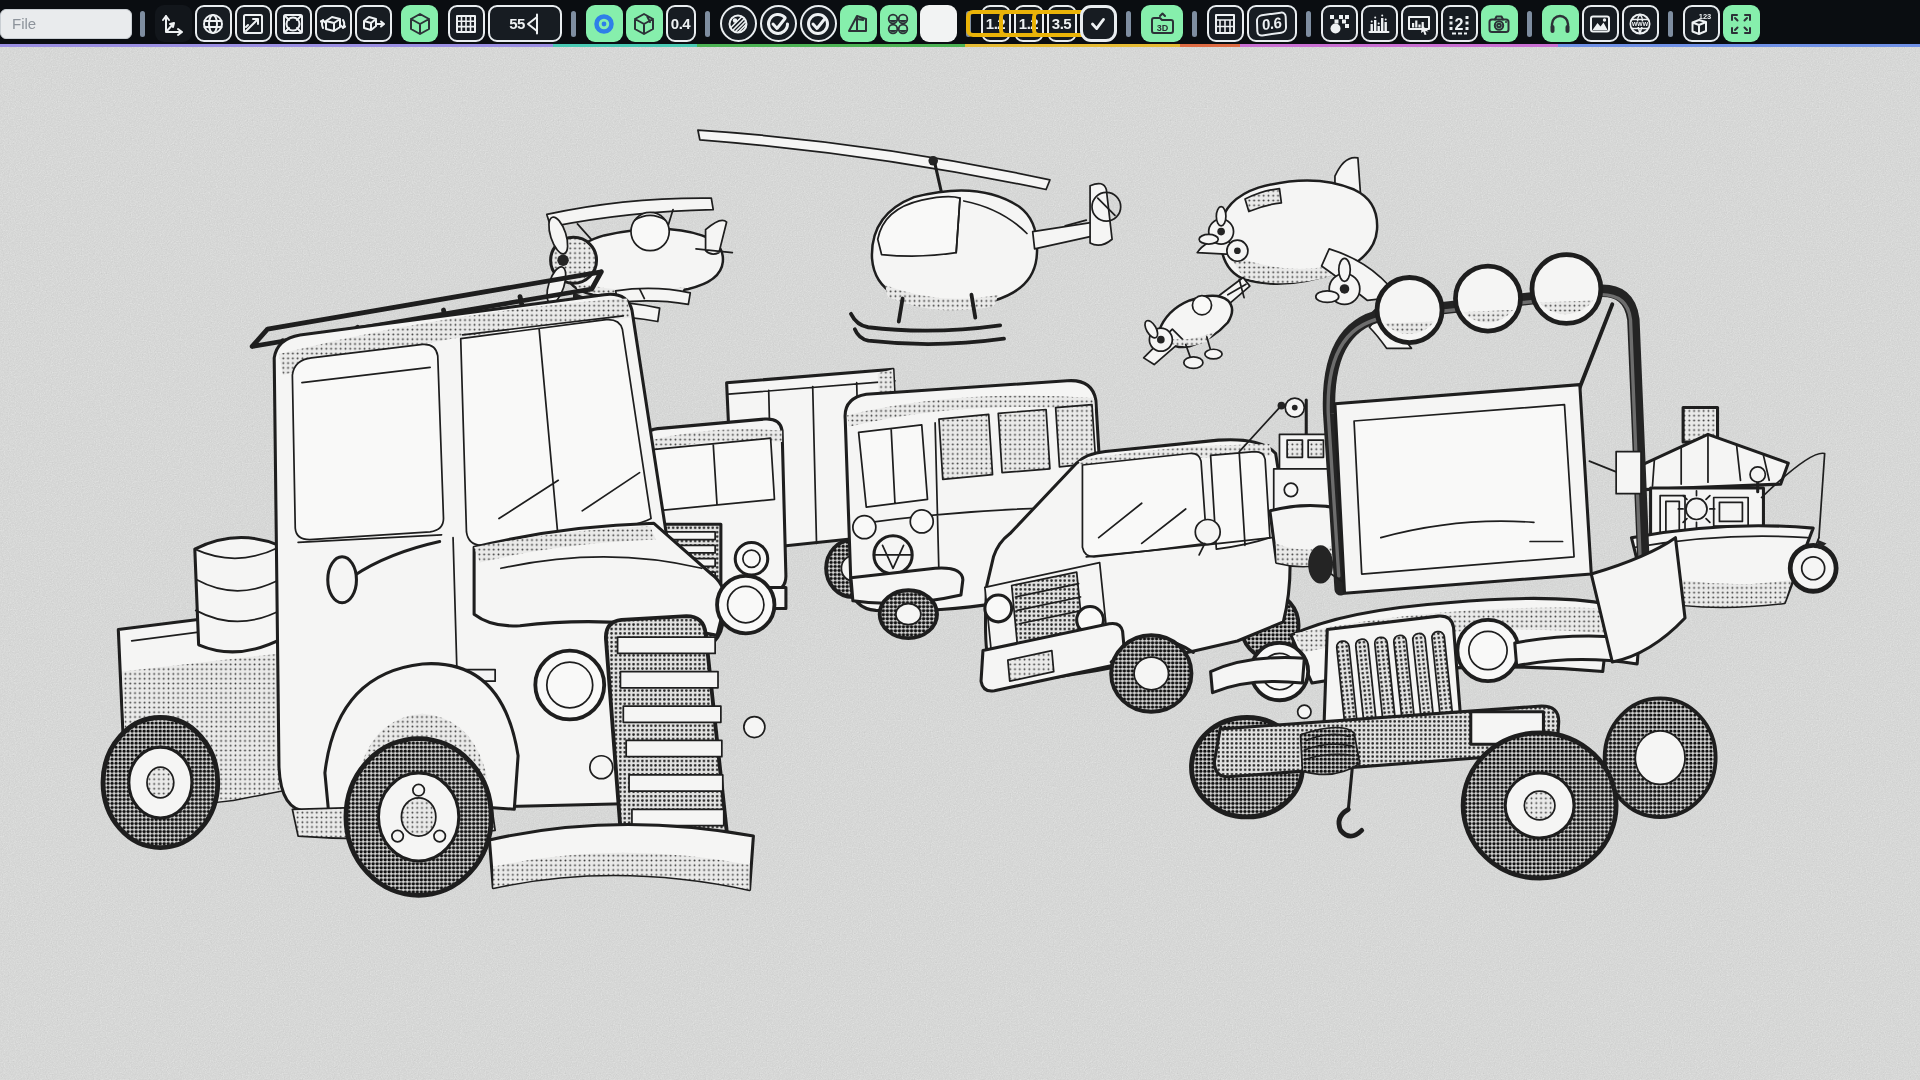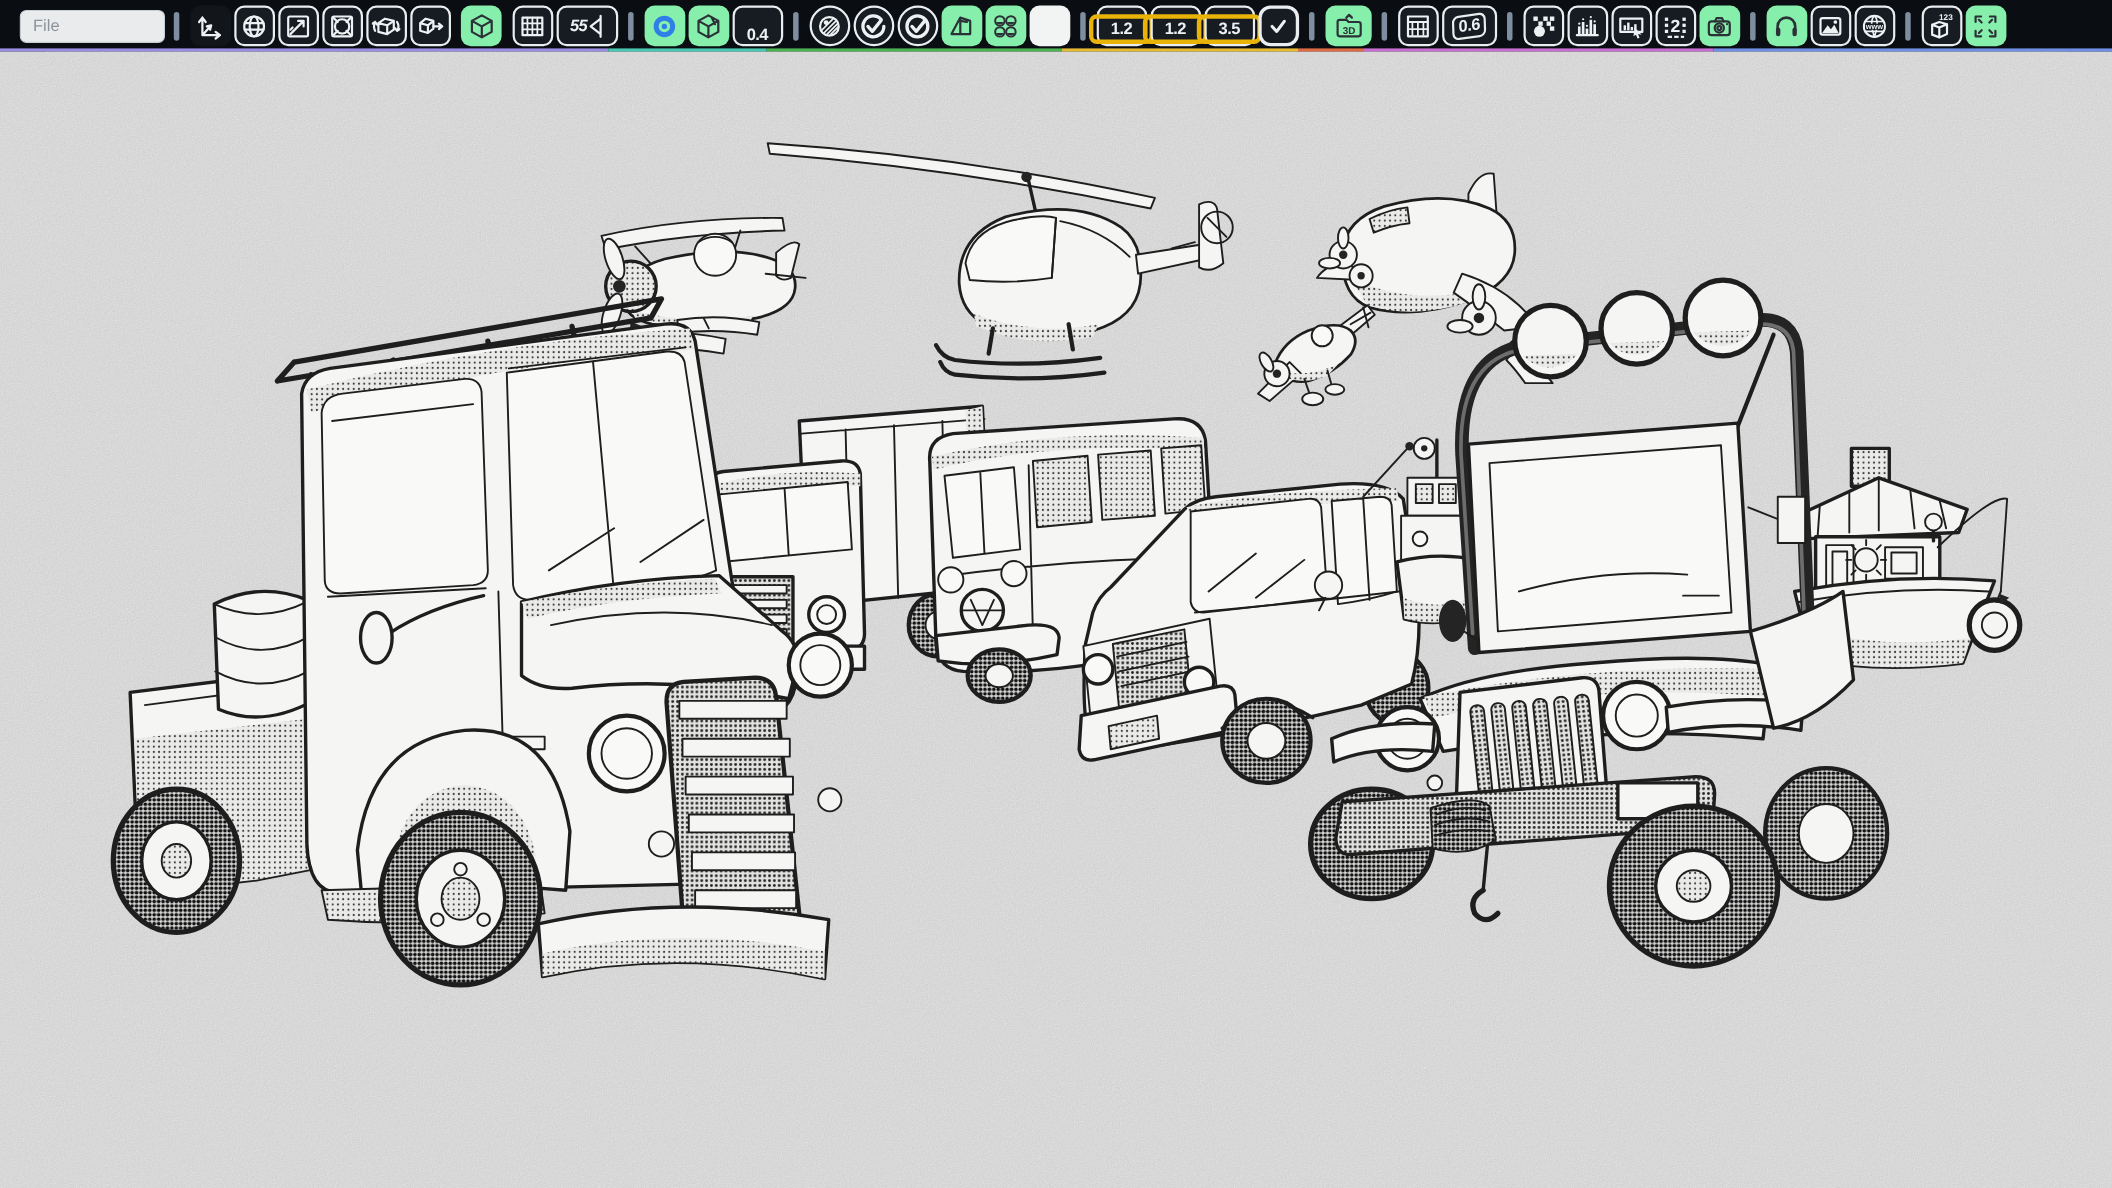--- a/index.html
+++ b/index.html
@@ -1,35 +1,35 @@
 <!DOCTYPE html>
 <html><head>
 <meta charset="utf-8">
 <style>
   html,body{margin:0;padding:0;width:1920px;height:1080px;overflow:hidden;
     background:#0a0d11;font-family:"Liberation Sans",sans-serif;}
   
   .toolbar{position:absolute;left:0;top:0;width:1920px;height:47px;background:#0a0d11;
     display:flex;align-items:center;}
-  .file-btn{margin-left:18px;width:132px;height:30px;border-radius:6px;border:1px solid #c9ced3;
+  .file-btn{margin-left:0;width:132px;height:30px;border-radius:6px;border:1px solid #c9ced3;
     background:#e9ebed;display:flex;align-items:center;padding:0 0 0 11px;box-sizing:border-box;
     font-size:15px;color:#8d939b;}
   .tdiv{width:5px;height:26px;border-radius:3px;background:#7e8da0;margin:0 8px;flex:none;}
   .tb{flex:none;width:37px;height:37px;margin:0 1.5px;border-radius:9px;display:flex;
     align-items:center;justify-content:center;box-sizing:border-box;padding:0;border:none;}
   .tb.dark{background:#171c22;border:2px solid #e9edf0;color:#eef1f3;}
   .tb.plain{background:#12161b;border:none;color:#eef1f3;}
   .tb.light{background:#86efac;color:#2c3137;}
   .tb.circle{border-radius:50%;}
   .tb.gap{margin-left:8px;}
   .vtxt{font-weight:bold;font-size:15px;color:#eef1f3;letter-spacing:-.5px;}
   .vin{border:4px solid #eab308;border-radius:7px;padding:0 16px;line-height:19px;}
   .skew{display:inline-block;border:2px solid #e9edf0;border-radius:6px;padding:0 4px;
     transform:rotate(-8deg) skewX(-6deg);line-height:18px;}
-  .wv{width:46px;align-items:flex-end;} .wfov{width:56px;font-style:italic;} .wfold{width:42px;} .wskew{width:50px;}
+  .wv{width:30px;} .wfov{width:74px;} .wfold{width:42px;} .wskew{width:50px;}
   .ico{display:block;}
   .gs{stroke:currentColor;fill:none;stroke-width:2;stroke-linecap:round;stroke-linejoin:round;}
   .gf{fill:currentColor;stroke:none;}
   .accent-strip{position:absolute;left:0;top:44px;height:3px;width:1920px;display:flex;}
   .accent-strip div{height:3px;}
   
   .canvas{position:absolute;left:0;top:47px;width:1920px;height:1033px;background:#ecedec;}
   .k{stroke:#1e1e1e;stroke-width:2.6;stroke-linecap:round;stroke-linejoin:round;fill:none;}
   .w2{stroke-width:1.8;} .w3{stroke-width:3.2;} .w4{stroke-width:4;} .w5{stroke-width:5;}
   .fw{fill:#f5f5f4;} .fp{fill:#f9f9f8;} .hl{fill:url(#htL);} .hm{fill:url(#htM);}

